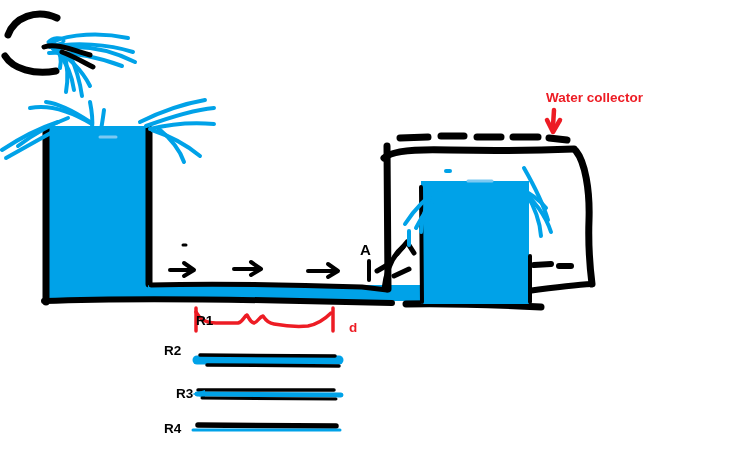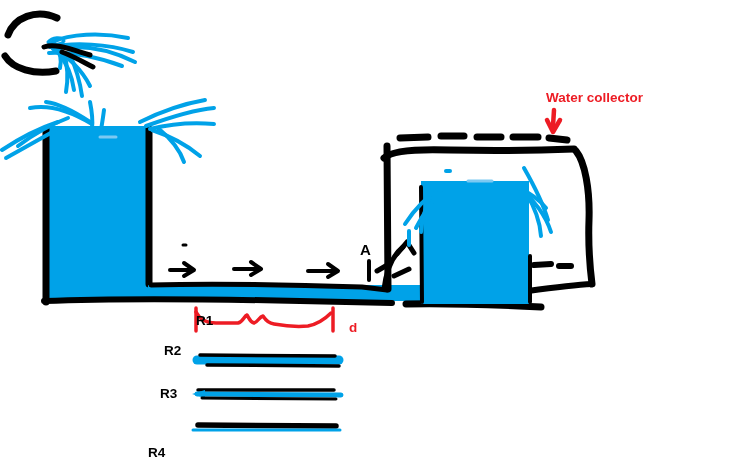--- a/index.html
+++ b/index.html
@@ -169,16 +169,16 @@
   </svg>
 
   <div class="lbl red size-13" style="left:546px;top:91px;">Water collector</div>
 
   <div class="lbl ink size-15" style="left:360px;top:242px;">A</div>
 
   <div class="lbl red size-13" style="left:349px;top:321px;">d</div>
 
   <div class="lbl ink size-13" style="left:164px;top:314px;margin-left:32px;">R1</div>
   <div class="lbl ink size-13" style="left:164px;top:344px;">R2</div>
-  <div class="lbl ink size-13" style="left:160px;top:387px;">R3</div>
-  <div class="lbl ink size-13" style="left:148px;top:422px;margin-top:24px;">R4</div>
+  <div class="lbl ink size-13" style="left:176px;top:387px;">R3</div>
+  <div class="lbl ink size-13" style="left:164px;top:422px;">R4</div>
 
 </div>
 
 </body></html>

